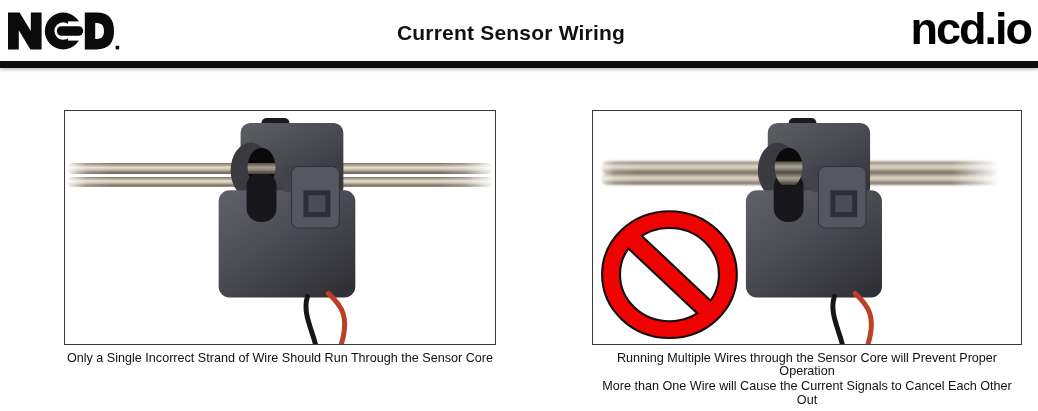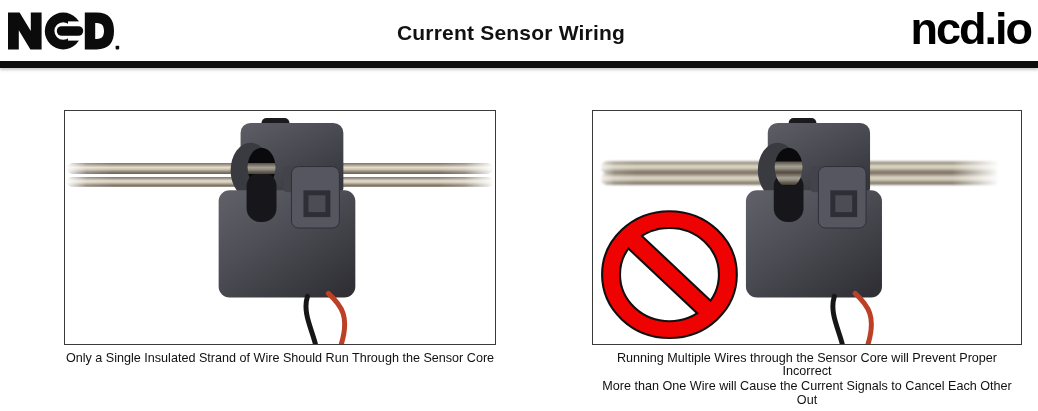--- a/index.html
+++ b/index.html
@@ -195,21 +195,21 @@
         <circle r="54" fill="#ffffff"></circle>
         <circle r="55.5" fill="none" stroke="#101010" stroke-width="19"></circle>
         <line x1="-41" y1="-41" x2="41" y2="41" stroke="#101010" stroke-width="20"></line>
         <circle r="55.5" fill="none" stroke="#ee0202" stroke-width="15"></circle>
         <line x1="-40" y1="-40" x2="40" y2="40" stroke="#ee0202" stroke-width="16"></line>
       </g>
     </svg>
   </div>
 
   <div class="caption caption-left">
-    <div class="caption-line">Only a Single Insulated Strand of Wire Should Run Through the Sensor Core</div>
+    <div class="caption-line">Only a Single Incorrect Strand of Wire Should Run Through the Sensor Core</div>
   </div>
 
   <div class="caption caption-right">
-    <div class="caption-line">Running Multiple Wires through the Sensor Core will Prevent Proper Incorrect</div>
+    <div class="caption-line">Running Multiple Wires through the Sensor Core will Prevent Proper Operation</div>
     <div class="caption-line">More than One Wire will Cause the Current Signals to Cancel Each Other Out</div>
   </div>
 
 </div>
 
 </body></html>

